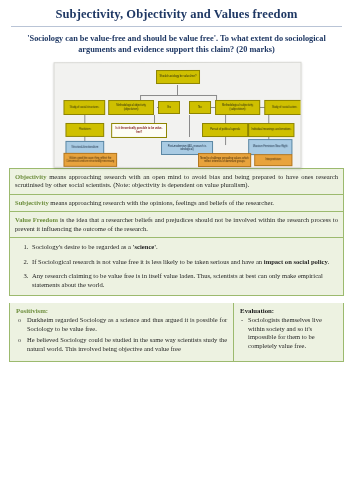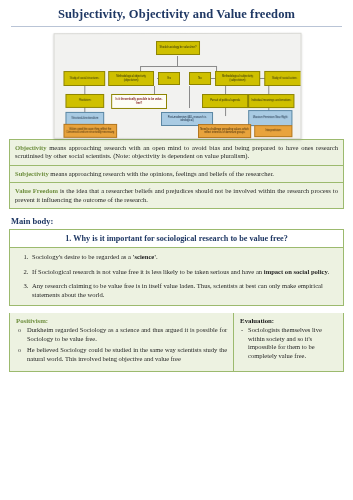--- a/index.html
+++ b/index.html
@@ -122,22 +122,23 @@
   }
   ul.dash li:before{
     content:"-";position:absolute;left:-7px;top:0;color:#333;
   }
 </style>
 </head>
 <body>
 
 <div class="page">
 
-  <div class="doc-title">Subjectivity, Objectivity and Value freedom</div>
+  <div class="doc-title">Subjectivity, Objectivity and Values freedom</div>
   <div class="title-rule"></div>
+  <div class="doc-question">'Sociology can be value-free and should be value free'. To what extent do sociological arguments and evidence support this claim? (20 marks)</div>
 
   <div class="diagram-wrap">
 
     <div class="dln v" style="left:123px;top:22px;height:10px;"></div>
     <div class="dln h" style="left:86px;top:32px;width:76px;"></div>
     <div class="dln v" style="left:86px;top:32px;height:6px;"></div>
     <div class="dln v" style="left:162px;top:32px;height:6px;"></div>
     <div class="dln h" style="left:55px;top:44px;width:31px;"></div>
     <div class="dln h" style="left:103px;top:44px;width:17px;"></div>
     <div class="dln h" style="left:142px;top:44px;width:28px;"></div>
@@ -188,23 +189,21 @@
       <span class="term">Objectivity</span><span> means approaching research with an open mind to avoid bias and being prepared to have ones research scrutinised by other social scientists. (Note: objectivity is dependent on value pluralism).</span>
     </div>
     <div class="def">
       <span class="term">Subjectivity</span><span> means approaching research with the opinions, feelings and beliefs of the researcher.</span>
     </div>
     <div class="def">
       <span class="term">Value Freedom</span><span> is the idea that a researcher beliefs and prejudices should not be involved within the research process to prevent it influencing the outcome of the research.</span>
     </div>
   </div>
 
-  <div class="sect-label">Main body:</div>
-
-  <div class="qhead">1. Why is it important for sociological research to be value free?</div>
+
   <div class="qbody">
     <ol class="numlist">
       <li><span>Sociology's desire to be regarded as a </span><b class="bold">'science'</b><span>.</span></li>
       <li><span>If Sociological research is not value free it is less likely to be taken serious and have an </span><b class="bold">impact on social policy</b><span>.</span></li>
       <li><span>Any research claiming to be value free is in itself value laden. Thus, scientists at best can only make empirical statements about the world.</span></li>
     </ol>
   </div>
 
   <div style="height:7px;"></div>
 

